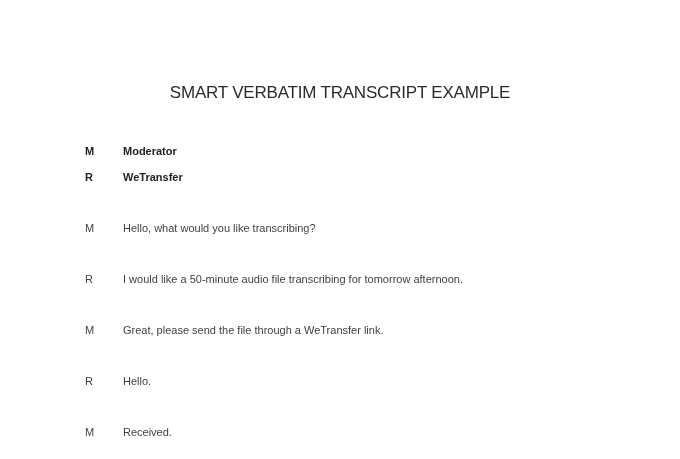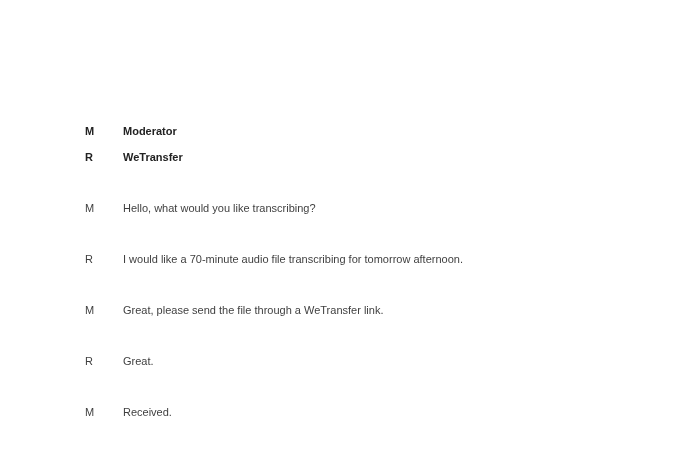--- a/index.html
+++ b/index.html
@@ -64,20 +64,21 @@
   .utterance, .role {
     flex: 1 1 auto;
     padding-right: 28px;
   }
 </style>
 </head>
 <body style="--bg: #ffffff; --title: #2b2b2b; --legend: #222222; --body: #3f3f3f;">
 
 <div class="page">
 
+  <h1 class="title">SMART VERBATIM TRANSCRIPT EXAMPLE</h1>
 
   <div class="legend" id="legend">
 
       <div class="row">
         <span class="speaker">M</span>
         <span class="role">Moderator</span>
       </div>
 
       <div class="row">
         <span class="speaker">R</span>
@@ -87,31 +88,31 @@
 
   <div class="transcript" id="transcript">
 
       <div class="row">
         <span class="speaker">M</span>
         <span class="utterance">Hello, what would you like transcribing?</span>
       </div>
 
       <div class="row">
         <span class="speaker">R</span>
-        <span class="utterance">I would like a 70-minute audio file transcribing for tomorrow afternoon.</span>
+        <span class="utterance">I would like a 50-minute audio file transcribing for tomorrow afternoon.</span>
       </div>
 
       <div class="row">
         <span class="speaker">M</span>
         <span class="utterance">Great, please send the file through a WeTransfer link.</span>
       </div>
 
       <div class="row">
         <span class="speaker">R</span>
-        <span class="utterance">Great.</span>
+        <span class="utterance">Hello.</span>
       </div>
 
       <div class="row">
         <span class="speaker">M</span>
         <span class="utterance">Received.</span>
       </div>
     </div>
 
 </div>
 

